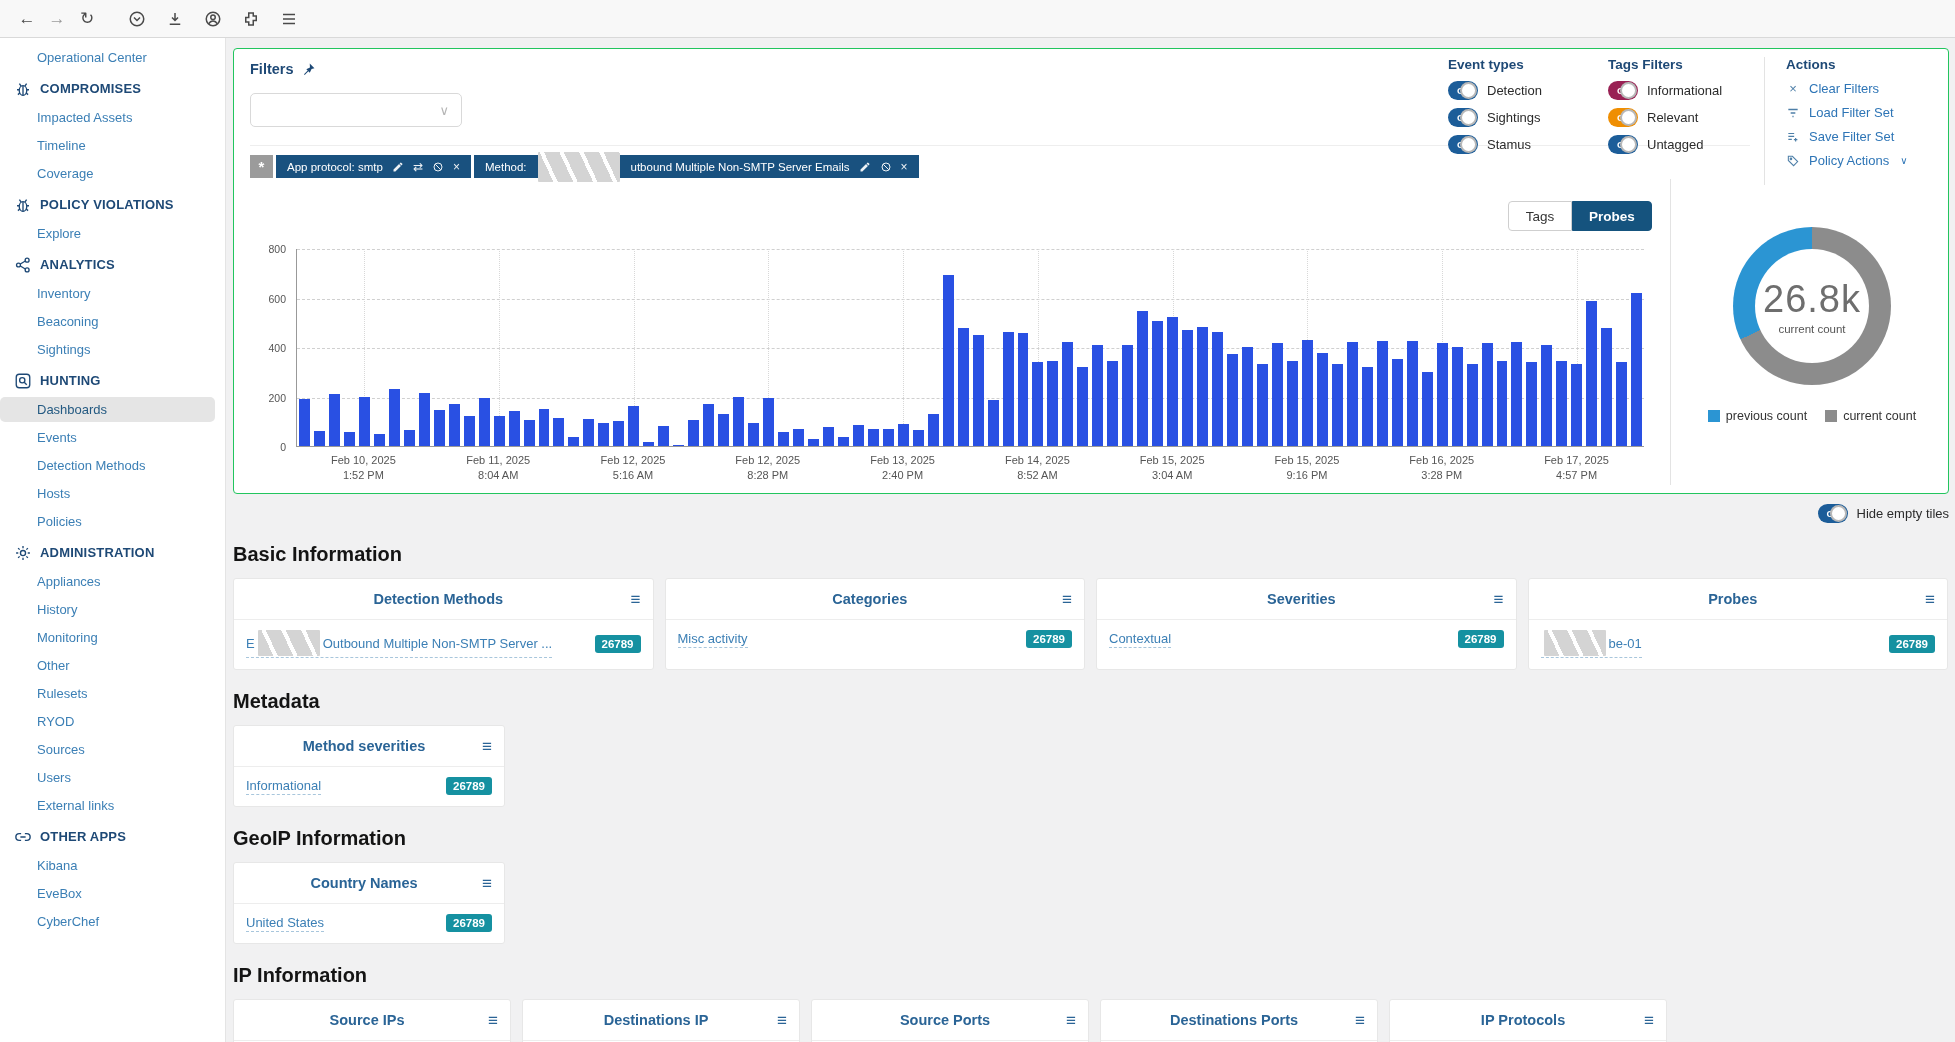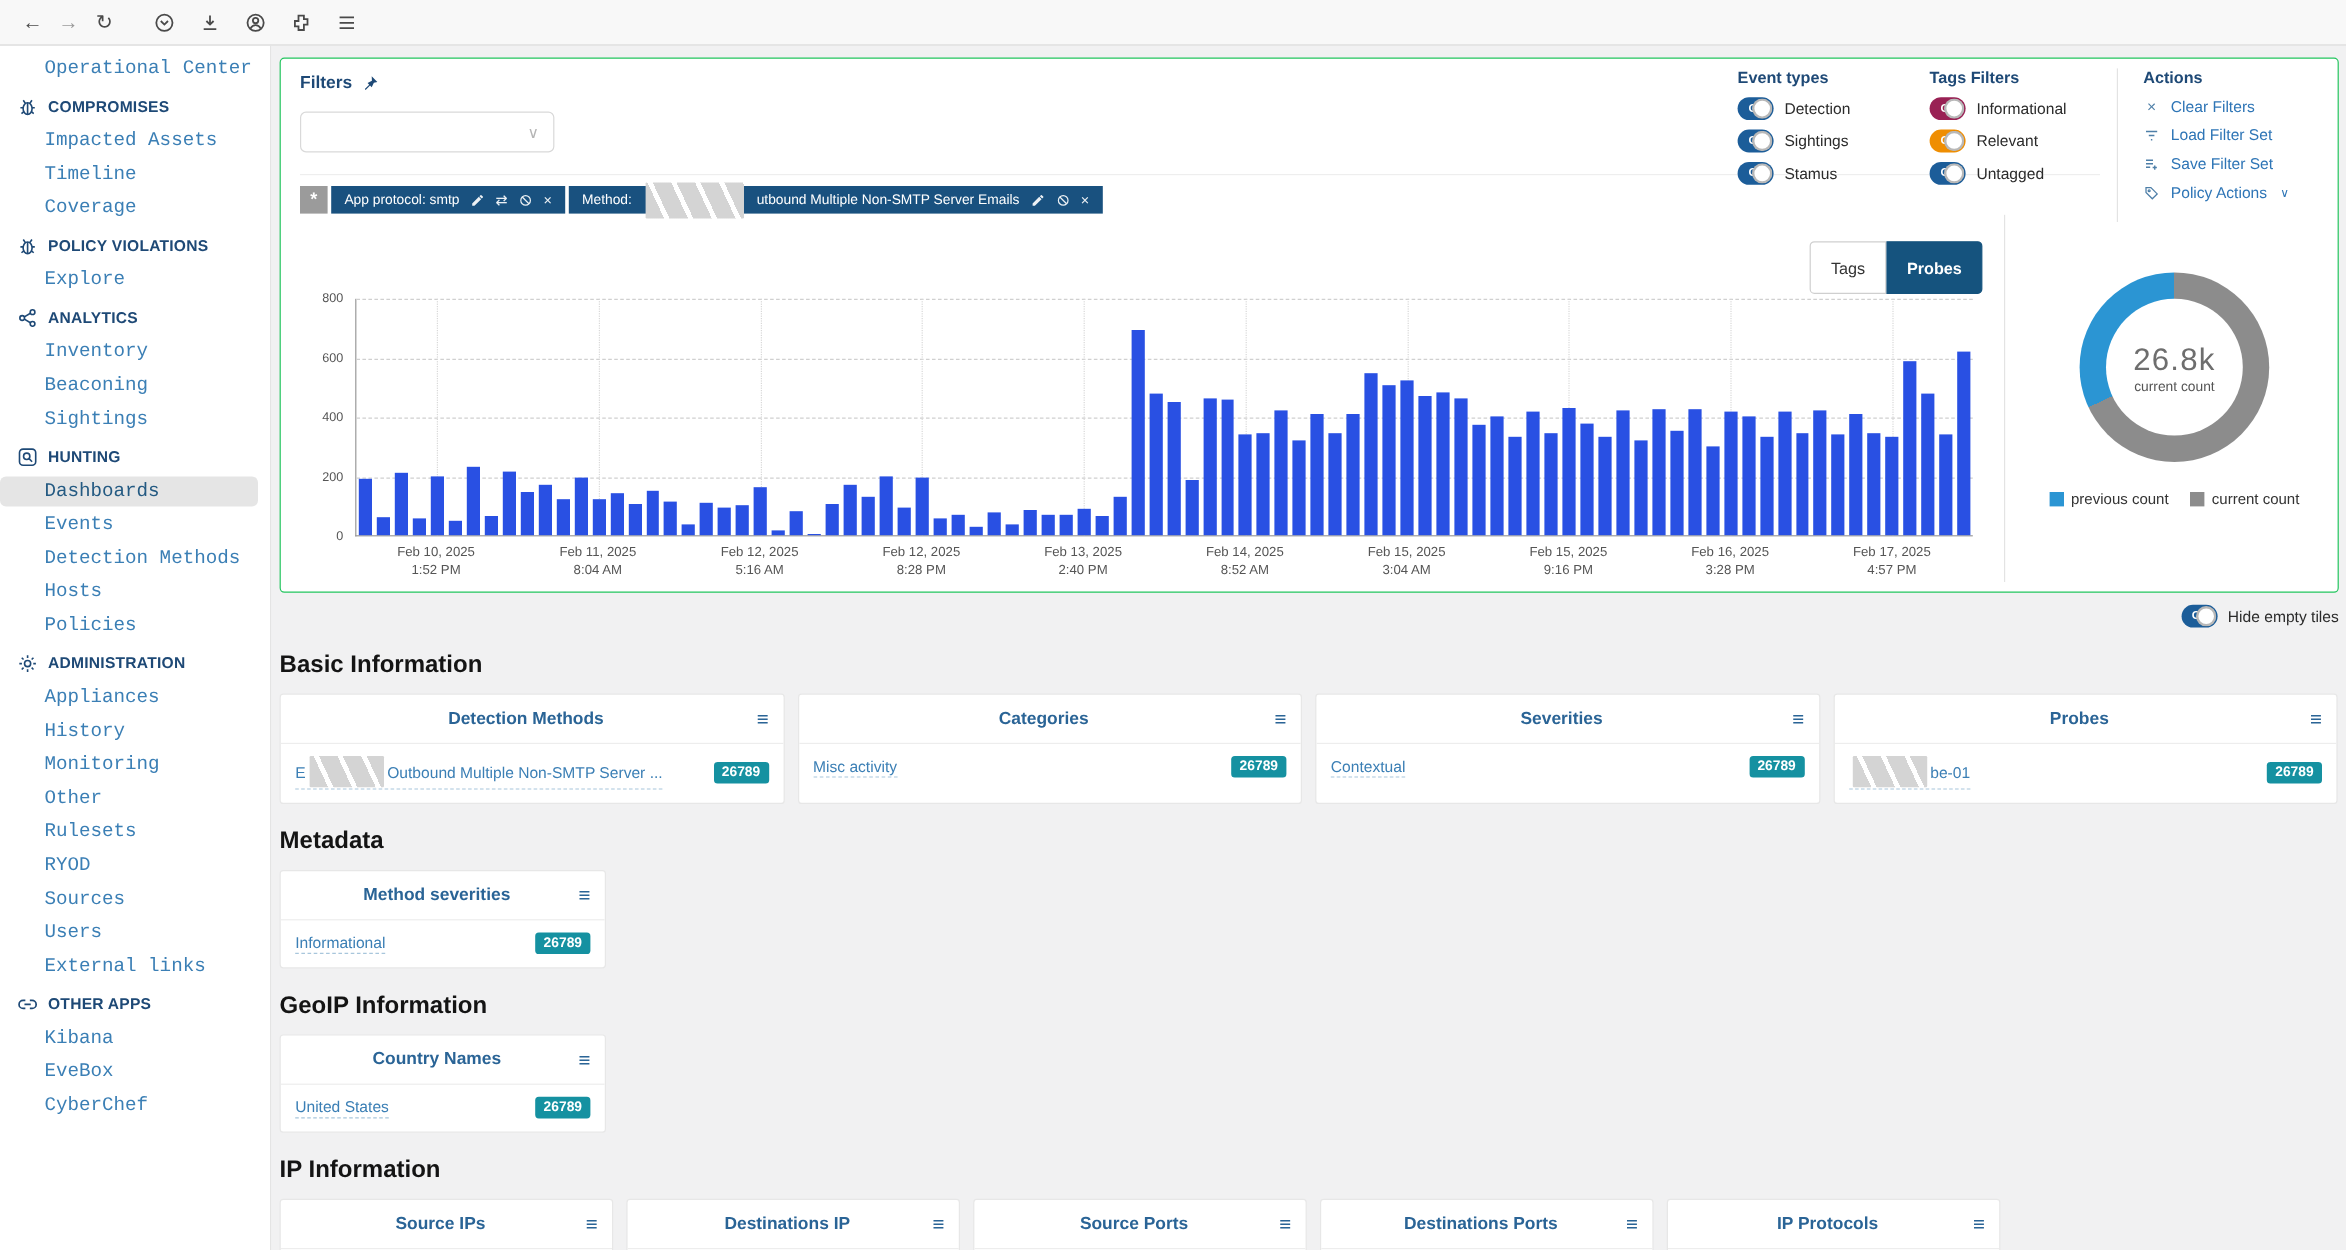--- a/index.html
+++ b/index.html
@@ -23,21 +23,21 @@
   .redact.url { width:150px; height:22px; margin:0 2px; }
   .url-spacer { flex:1; }
   .browser-right { display:flex; align-items:center; gap:20px; margin-left:26px; color:#4a4a4a; }
   .bicon { width:18px; height:18px; color:#4a4a4a; cursor:pointer; }
   .star { font-size:16px; color:#555; cursor:pointer; }
 
   
   .sidebar { position:absolute; top:38px; left:0; bottom:0; width:226px; background:#ffffff;
     border-right:1px solid #e4e4e4; padding-top:4px; overflow:hidden; z-index:20; }
   .side-item { height:25px; line-height:25px; padding-left:37px; margin:3px 10px 3px 0;
-    color:#3b7fb5; font-size:16px; border-radius:5px; cursor:pointer; white-space:nowrap;font-family:Liberation Mono, monospace; }
+    color:#3b7fb5; font-size:13px; border-radius:5px; cursor:pointer; white-space:nowrap; }
   .side-item.active { background:#e5e5e5; color:#245a82; }
   .side-header { display:flex; align-items:center; gap:8px; padding-left:14px; height:27px;
     margin:5px 0 2px 0; color:#1e4976; font-weight:bold; font-size:13px; letter-spacing:.2px; cursor:pointer; }
   .side-header .hicon { width:18px; height:18px; color:#1e4976; }
 
   
   .main { position:absolute; left:227px; top:38px; right:0; bottom:0; padding:10px 7px 0 6px; overflow:hidden; }
 
   .top-panel { position:relative; background:#fff; border:1px solid #22c55e; border-radius:4px;
     height:446px; width:1716px; }
@@ -68,40 +68,40 @@
   .vdiv { position:absolute; background:#e3e3e3; width:1px; }
 
   .actions-box { position:absolute; left:1552px; top:8px; width:158px; }
   .action-row { display:flex; align-items:center; gap:9px; margin:9px 0; color:#2e75b6; font-size:13px; cursor:pointer; }
   .action-row .aicon { width:14px; height:14px; color:#4e7fa8; flex:none; display:flex; align-items:center; justify-content:center; font-size:13px; }
   .action-chevron { font-size:10px; color:#2e75b6; margin-left:2px; }
 
   
   .chart-area { position:absolute; left:16px; top:150px; width:1408px; height:286px; }
   .view-toggle { position:absolute; right:6px; top:2px; display:flex; z-index:3; }
-  .vt-btn { height:44px; display:flex; align-items:center; justify-content:center; font-size:13.5px; cursor:pointer;text-align:center; }
+  .vt-btn { height:30px; display:flex; align-items:center; justify-content:center; font-size:13.5px; cursor:pointer;text-align:center; }
   .vt-tags { width:64px; background:#fff; border:1px solid #cfcfcf; border-radius:4px 0 0 4px; color:#333; }
   .vt-probes { width:80px; background:#15537e; border:1px solid #15537e; border-radius:0 4px 4px 0; color:#fff; font-weight:bold; }
   .plot-wrap { position:absolute; left:0px; top:50px; width:1400px; height:232px; }
   .ylabels { position:absolute; left:0; top:0; width:42px; height:198px; }
   .ylabel { position:absolute; right:6px; font-size:10.5px; color:#555; transform:translateY(-50%); }
   .plot { position:absolute; left:46px; top:0; width:1348px; height:198px; border-left:1px solid #999;
     border-bottom:1px solid #999; }
   .hgrid { position:absolute; left:0; right:0; border-top:1px dashed #d0d0d0; }
   .vgrid { position:absolute; top:0; bottom:0; border-left:1px dotted #d8d8d8; }
   .bars { position:absolute; left:0; bottom:0; width:100%; height:198px; display:flex; align-items:flex-end; gap:4px; padding:0 2px; }
   .bar { flex:1; background:#2950e3; }
   .xlabels { position:absolute; left:46px; top:204px; width:1348px; display:flex; }
   .xtick { flex:1; text-align:center; font-size:11px; color:#555; line-height:1.35; }
 
   .donut-area { position:absolute; left:1455px; top:160px; width:246px; height:276px; }
   .donut { position:relative; width:158px; height:158px; border-radius:50%; margin:18px auto 0 auto; }
   .donut-hole { position:absolute; left:22px; top:22px; width:114px; height:114px; background:#fff; border-radius:50%;
     display:flex; flex-direction:column; align-items:center; justify-content:center; }
-  .donut-val { font-size:26px; color:#6e6e6e; letter-spacing:1px; }
+  .donut-val { font-size:38px; color:#6e6e6e; letter-spacing:1px; }
   .donut-sub { font-size:11.5px; color:#555; margin-top:2px; }
   .donut-legend { display:flex; justify-content:center; gap:18px; margin-top:24px; font-size:12.5px; color:#333; }
   .leg-item { display:flex; align-items:center; gap:6px; }
   .leg-sq { width:12px; height:12px; flex:none; }
 
   
   .hide-empty { display:flex; justify-content:flex-end; align-items:center; gap:9px; margin:10px 10px 0 0;
     font-size:13px; color:#2b2b2b; width:1716px; }
 
   

